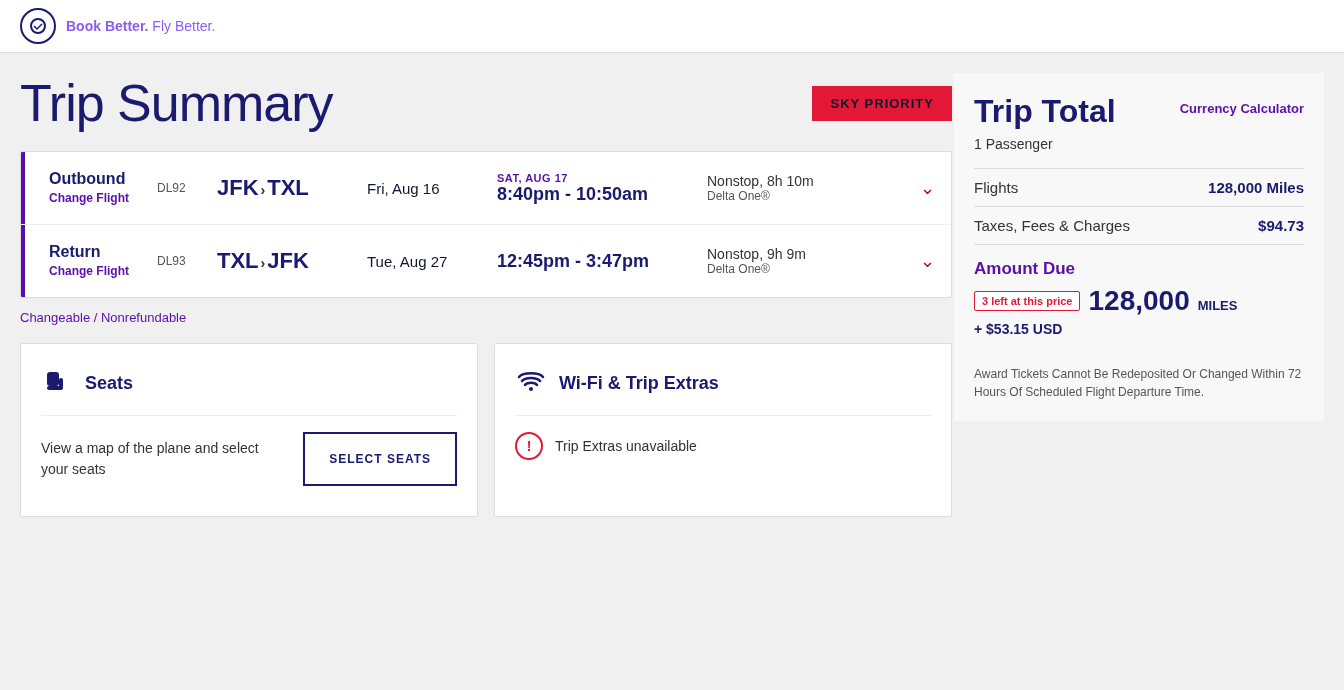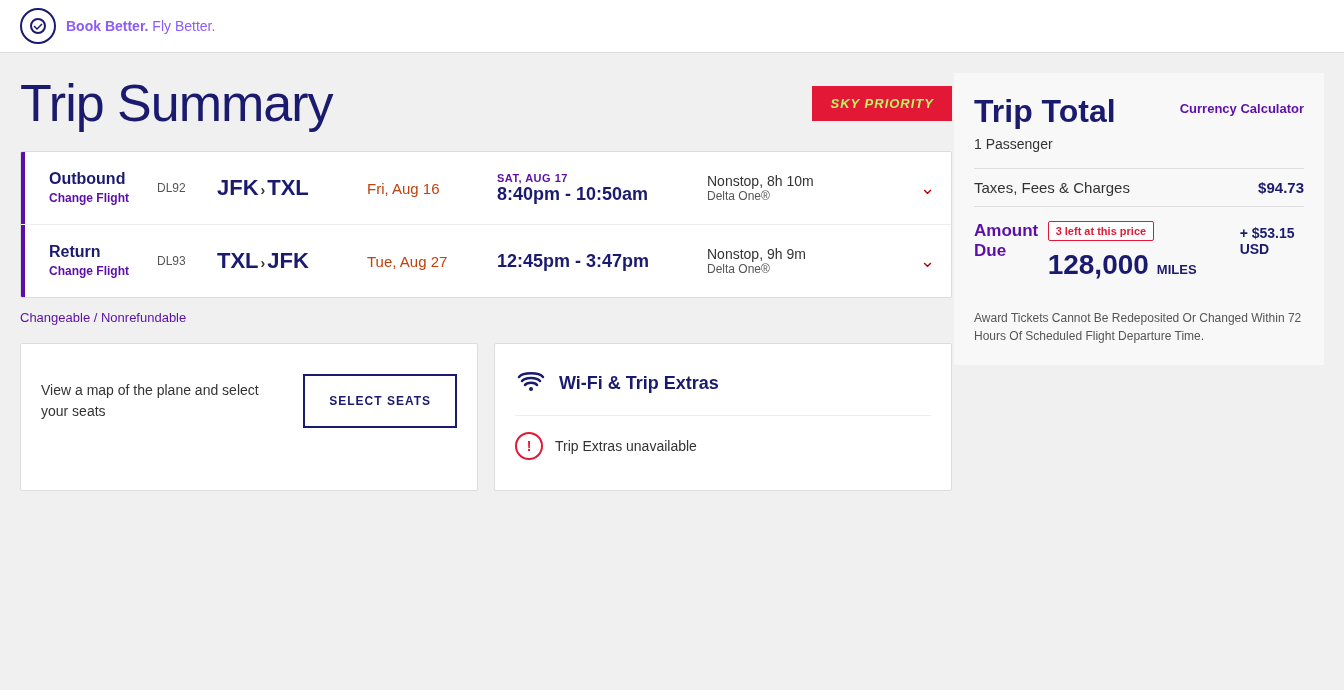--- a/index.html
+++ b/index.html
@@ -43,27 +43,26 @@
       margin-bottom: 18px;
     }
     .page-title {
       font-size: 52px;
       font-weight: 300;
       color: #1a1a6e;
       letter-spacing: -1px;
     }
     .sky-priority-badge {
       background: #e31837;
-      color: #bef264;
+      color: #0f172a;
       font-size: 13px;
       font-weight: bold;
       letter-spacing: 1px;
       padding: 10px 18px;
       text-transform: uppercase;
-      font-style: italic;
     }
     .flights-container {
       background: #fff;
       border: 1px solid #ddd;
       border-radius: 2px;
       overflow: hidden;
       margin-bottom: 12px;
     }
     .flight-row {
       display: flex;
@@ -95,21 +94,21 @@
       text-decoration: none;
     }
     .flight-number { font-size: 12px; color: #555; min-width: 60px; }
     .flight-route {
       font-size: 22px;
       font-weight: bold;
       color: #1a1a6e;
       min-width: 130px;
     }
     .flight-route-arrow { font-size: 14px; margin: 0 2px; color: #333; }
-    .flight-date { font-size: 15px; color: #c2410c; min-width: 110px; margin-left: 20px; }
+    .flight-date { font-size: 15px; color: #0f172a; min-width: 110px; margin-left: 20px; }
     .flight-time {
       min-width: 190px;
       margin-left: 20px;
     }
     .flight-time-sat { font-size: 11px; color: #5b0fa8; font-weight: bold; letter-spacing: 0.5px; }
     .flight-time-value { font-size: 18px; font-weight: bold; color: #1a1a6e; }
     .flight-info { flex: 1; margin-left: 20px; }
     .flight-nonstop { font-size: 14px; color: #333; }
     .flight-class { font-size: 12px; color: #555; }
     .flight-chevron { color: #b00; font-size: 18px; margin-left: 10px; cursor: pointer; }
@@ -217,21 +216,21 @@
       padding: 10px 0;
       border-top: 1px solid #ddd;
       font-size: 15px;
       color: #1a1a6e;
       font-weight: bold;
     }
     .price-row-label { font-weight: normal; color: #333; }
     .price-row-value { font-weight: bold; }
     .amount-due-row {
       display: flex;
-      flex-direction: row;
+      flex-direction: column;
       padding: 14px 0;
       border-top: 1px solid #ddd;
     }
     .amount-due-label {
       font-size: 17px;
       font-weight: bold;
       color: #5b0fa8;
       margin-bottom: 6px;
     }
     .amount-due-values {
@@ -344,20 +343,31 @@
         </div>
         <div class="flight-chevron">⌄</div>
       </div>
     </div>
 
     <div class="changeable-note">Changeable / Nonrefundable</div>
 
     <div class="cards-row">
 
       <div class="card">
+        <div class="card-header">
+          <span class="card-icon">
+            
+            <svg width="32" height="32" viewBox="0 0 32 32" fill="none">
+              <rect x="6" y="8" width="12" height="14" rx="3" fill="#1a1a6e"></rect>
+              <rect x="6" y="22" width="16" height="4" rx="2" fill="#1a1a6e"></rect>
+              <rect x="18" y="14" width="4" height="10" rx="2" fill="#1a1a6e"></rect>
+            </svg>
+          </span>
+          <span>Seats</span>
+        </div>
         <div class="seats-content">
           <p class="seats-desc">View a map of the plane and select your seats</p>
           <button class="select-seats-btn">SELECT SEATS</button>
         </div>
       </div>
 
       <div class="card">
         <div class="card-header">
           <span class="card-icon">
             
@@ -380,20 +390,24 @@
 
   <div class="right-panel">
     <div class="trip-total-box">
       <div class="trip-total-header">
         <div class="trip-total-title">Trip Total</div>
         <a class="currency-calc">Currency Calculator</a>
       </div>
       <div class="passengers">1 Passenger</div>
 
       <div class="price-row">
+        <span class="price-row-label">Flights</span>
+        <span class="price-row-value">128,000 Miles</span>
+      </div>
+      <div class="price-row">
         <span class="price-row-label">Taxes, Fees &amp; Charges</span>
         <span class="price-row-value">$94.73</span>
       </div>
 
       <div class="amount-due-row">
         <span class="amount-due-label">Amount Due</span>
         <div class="amount-due-values">
           <span class="left-at-price-badge">3 left at this price</span>
           <span class="miles-value">128,000</span>
           <span class="miles-label">MILES</span>

